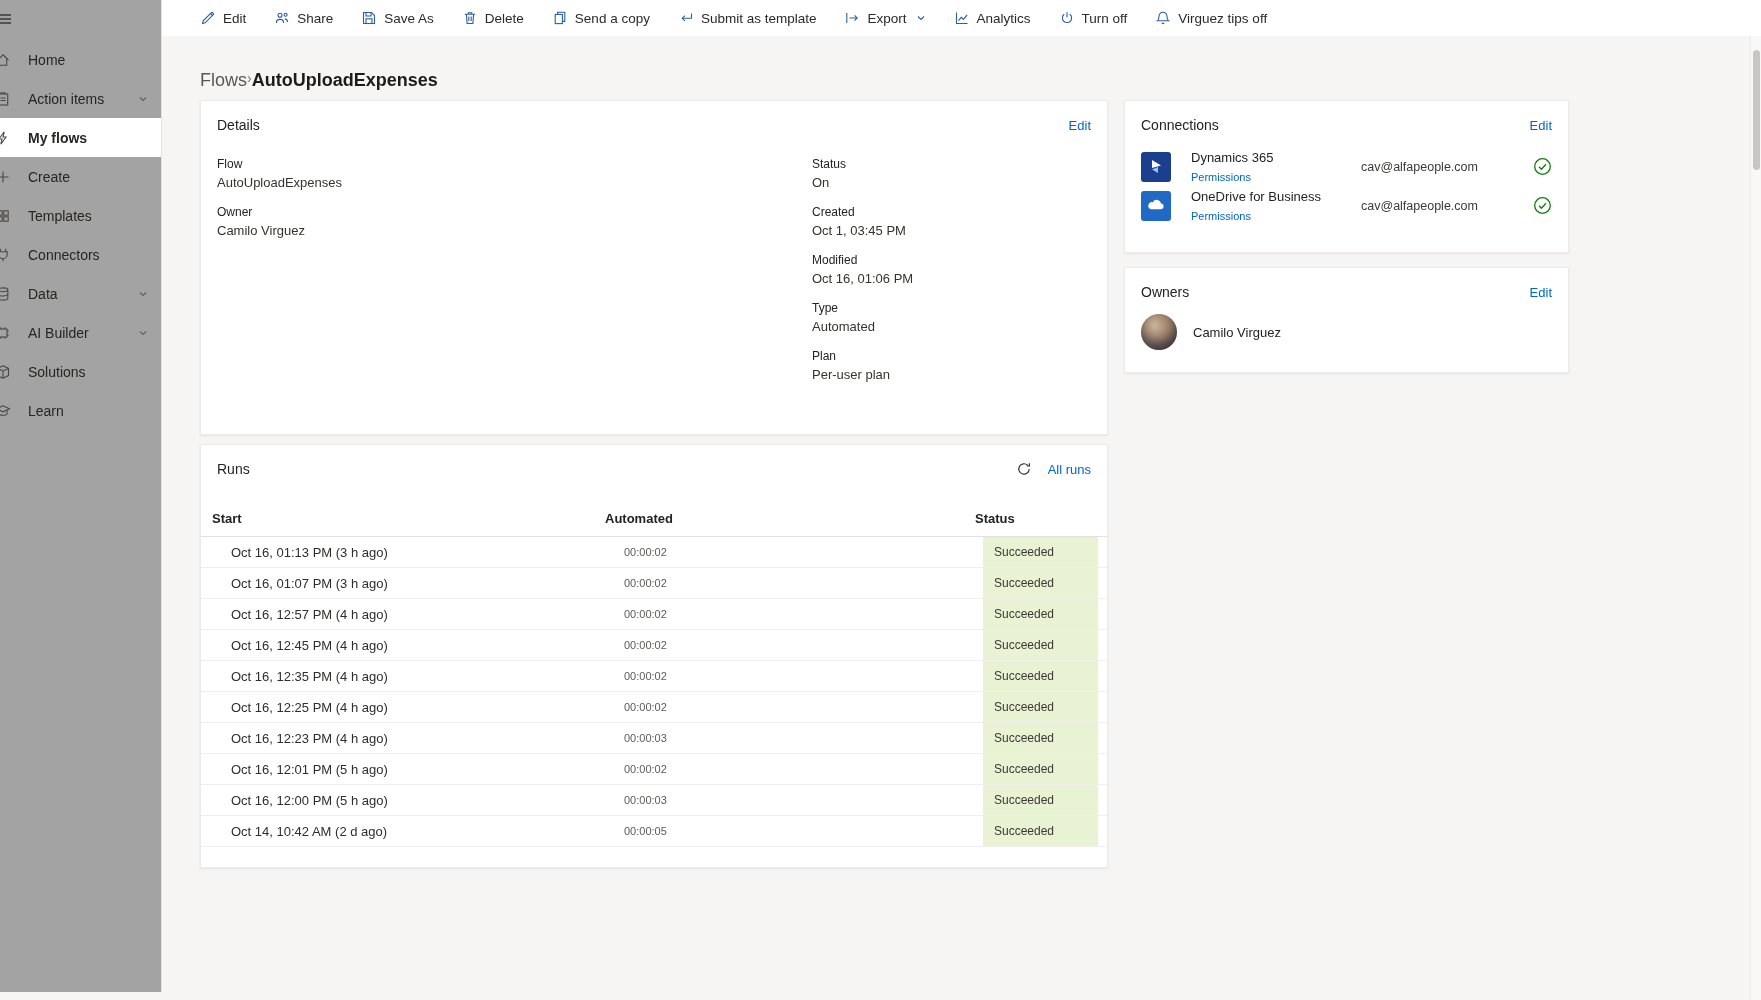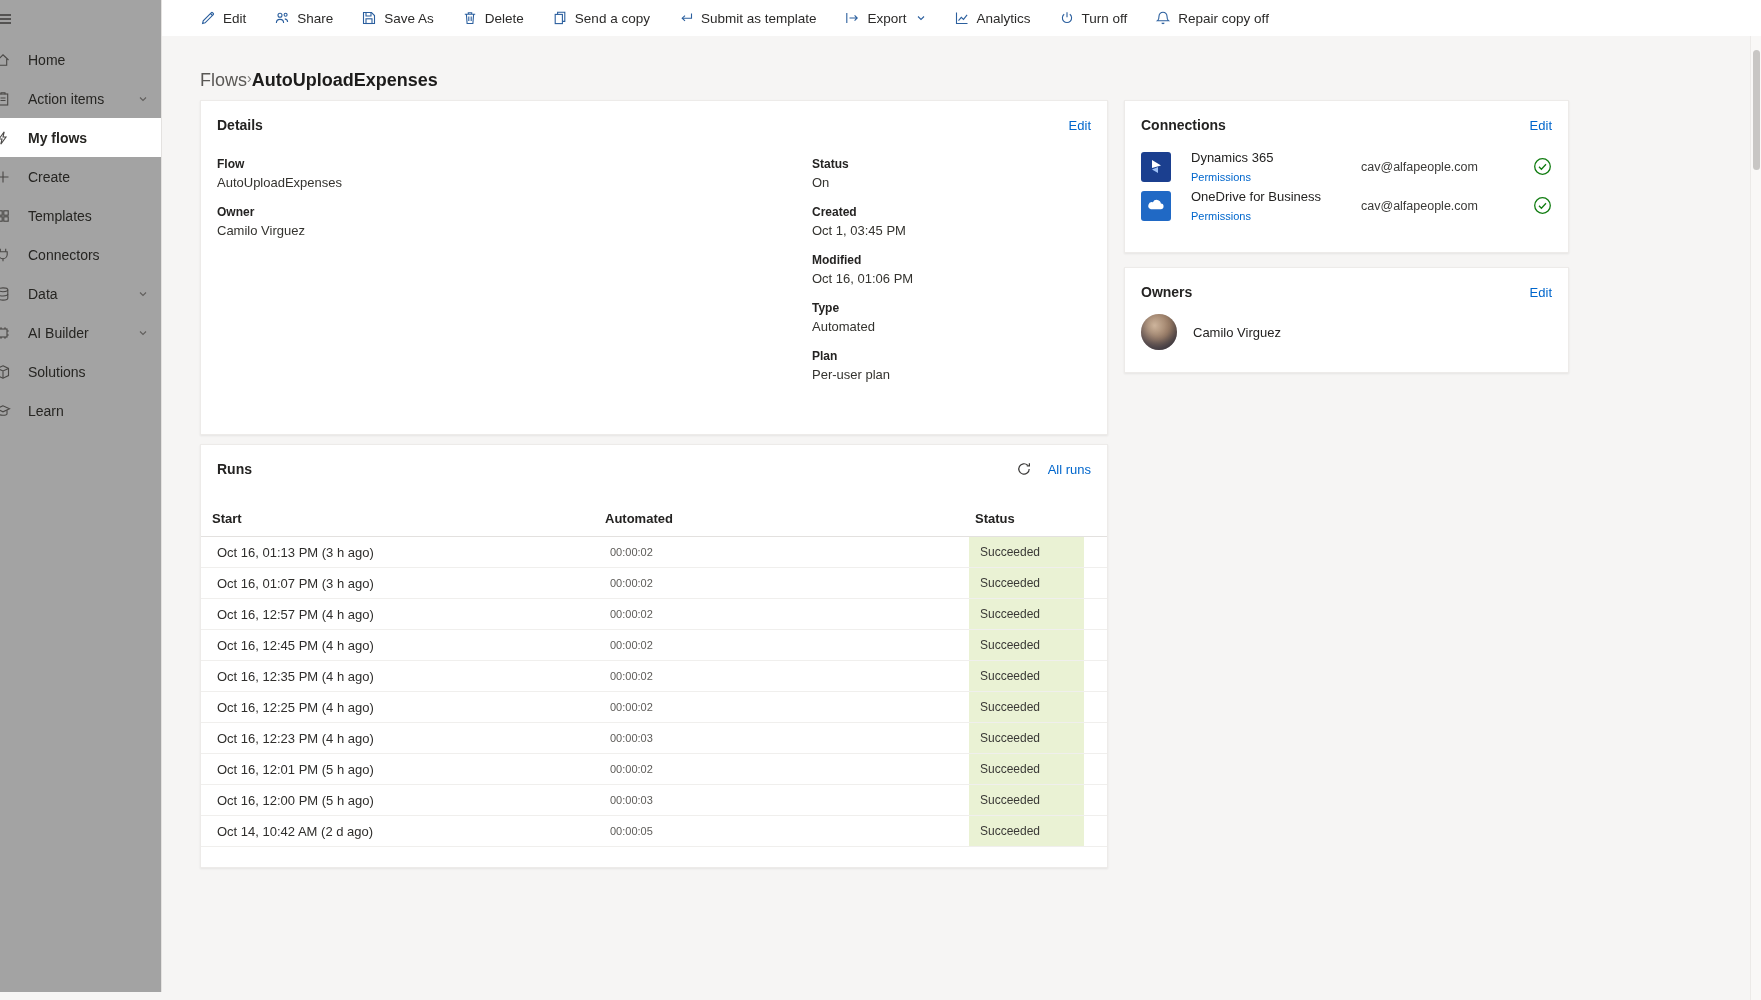--- a/index.html
+++ b/index.html
@@ -34,31 +34,31 @@
   
   .content{position:absolute;left:162px;top:36px;width:1599px;height:964px;background:#f6f5f4}
   .breadcrumb{position:absolute;left:38px;top:34px;display:flex;align-items:flex-start;font-size:18px}
   .bc-parent{color:#5a5855;cursor:pointer}
   .bc-sep{color:#7a7977;font-size:14px}
   .bc-current{color:#1d1c1b;font-weight:bold}
 
   .card{position:absolute;background:#fff;border:1px solid #edebe9;
     box-shadow:0 1px 2px rgba(0,0,0,0.07)}
   .card-head{display:flex;justify-content:space-between;align-items:center;padding:16px 16px 0 16px}
-  .card-title{font-size:14px;font-weight:bold;color:#242322}
+  .card-title{font-size:14px;font-weight:normal;color:#242322}
   .link{color:#0066cc;font-size:13px;background:none;border:none;font-family:inherit;cursor:pointer;padding:0}
 
   
   #details-card{left:38px;top:64px;width:908px;height:335px}
   .details-body{position:relative;margin-top:24px}
   .dcol{position:absolute;top:0}
   .dcol-left{left:16px}
   .dcol-right{left:611px}
   .fgroup{margin-bottom:15px}
-  .flabel{font-size:12px;font-weight:bold;color:#242322;margin-bottom:4px}
+  .flabel{font-size:12px;font-weight:normal;color:#242322;margin-bottom:4px}
   .fvalue{font-size:13px;color:#34332f}
 
   
   #connections-card{left:962px;top:64px;width:445px;height:153px}
   .conn-rows{margin-top:14px}
   .conn-row{height:39px;display:flex;align-items:center;padding:0 16px 0 16px}
   .conn-ic{width:30px;height:30px;border-radius:3px;flex:0 0 auto;display:flex;
     align-items:center;justify-content:center}
   .conn-ic svg{width:22px;height:22px;display:block}
   .conn-ic.dyn{background:#1b3f8f}
@@ -80,21 +80,21 @@
 
   
   #runs-card{left:38px;top:408px;width:908px;height:424px}
   .runs-right{display:flex;align-items:center;gap:16px}
   .refresh-ic{width:16px;height:16px;color:#3b3a39}
   .refresh-ic svg{width:16px;height:16px;display:block}
   .runs-grid-head{display:grid;grid-template-columns:393px 359px 115px;padding-left:11px;height:36px;
     align-items:center;margin-top:24px;border-bottom:1px solid #e3e1df;
     font-size:13px;font-weight:600;color:#242322}
   .runs-grid-head .col-status{padding-left:11px}
-  .run-row{display:grid;grid-template-columns:393px 359px 115px;padding-left:16px;height:31px;
+  .run-row{display:grid;grid-template-columns:393px 359px 115px;padding-left:30px;height:31px;
     align-items:center;border-bottom:1px solid #f0efed;font-size:13px;color:#2f2e2c;cursor:pointer}
   .run-duration{font-size:11px;color:#5d5b58}
   .run-status{align-self:stretch;display:flex;align-items:center;padding-left:11px;
     background:#eaf2d4;font-size:12px;color:#3a3936}
 
   
   .scrollbar{position:absolute;right:0;top:36px;width:11px;height:964px;background:#f9f8f7;
     border-left:1px solid #eceae8;z-index:4;cursor:pointer}
   .scroll-thumb{position:absolute;left:2px;top:14px;width:7px;height:120px;background:#c8c6c4;border-radius:4px}
 </style>
@@ -309,21 +309,21 @@
       </span>
     <span>Turn off</span>
   </button>
   <button class="tb-btn">
     <span class="tb-ic">
         <svg viewBox="0 0 16 16" fill="none" stroke="currentColor" stroke-width="1.1">
           <path d="M8 2.2a4 4 0 0 1 4 4c0 3 .8 4.1 1.5 4.6h-11C3.2 10.3 4 9.2 4 6.2a4 4 0 0 1 4-4z"></path>
           <path d="M6.8 12.8a1.3 1.3 0 0 0 2.4 0"></path>
         </svg>
       </span>
-    <span>Repair copy off</span>
+    <span>Virguez tips off</span>
   </button>
 </header>
 
 <main class="content">
 
   <div class="breadcrumb">
     <span class="bc-parent">Flows</span>
     <span class="bc-sep">›</span>
     <span class="bc-current">AutoUploadExpenses</span>
   </div>

